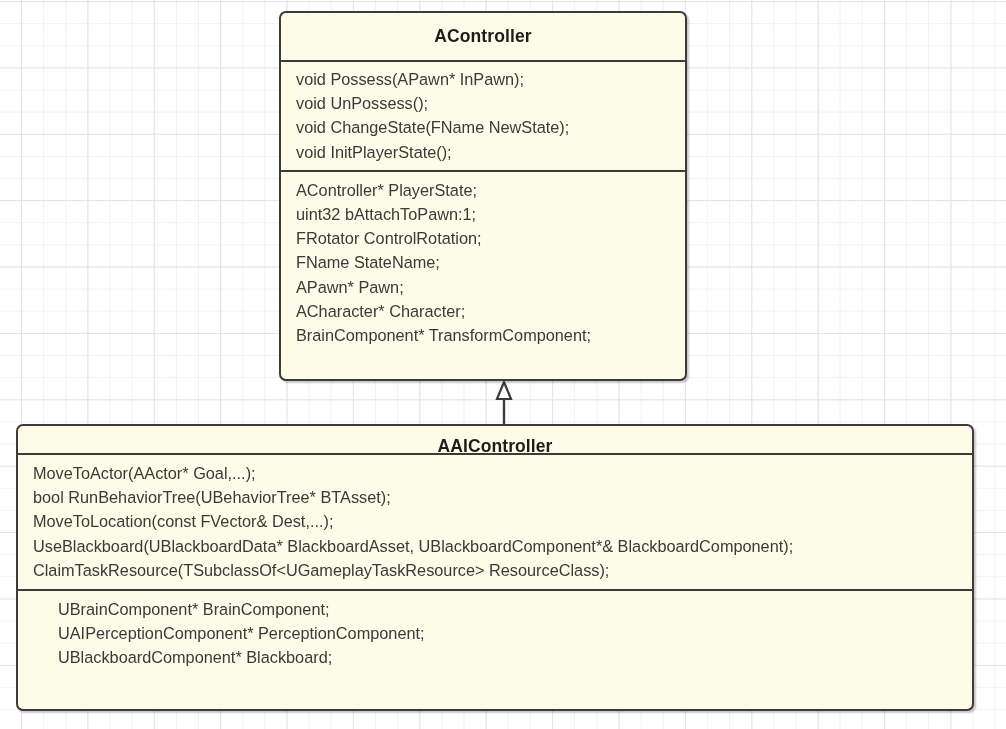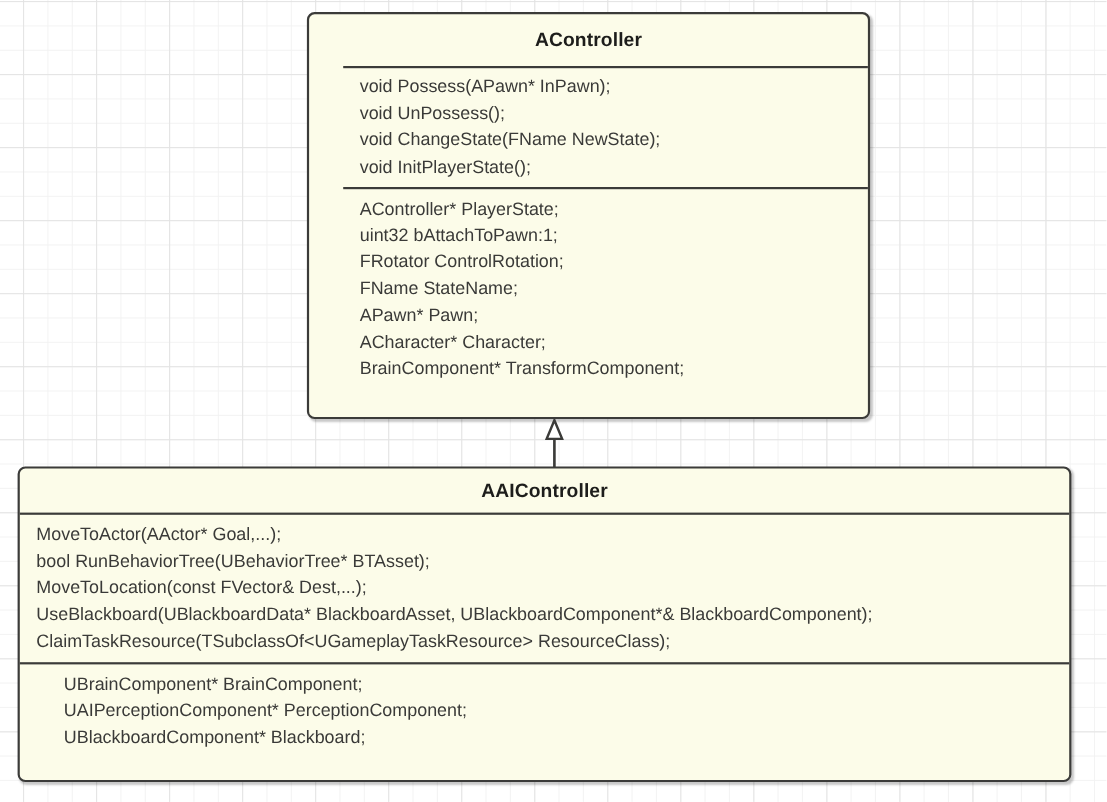--- a/index.html
+++ b/index.html
@@ -52,44 +52,43 @@
     font-size: 16.3px;
     color: #3a3a38;
     white-space: nowrap;
     line-height: 24.2px;
   }
 
   
   #class-acontroller {
     left: 279px;
     top: 11px;
-    width: 512px;
+    width: 408px;
     height: 370px;
   }
   #class-acontroller .class-title {
     height: 47px;
     line-height: 47px;
   }
   #class-acontroller .section {
     padding: 5px 0 6px 15px;
-    margin-left: 31px;
   }
   #class-acontroller .sec-attrs {
     padding-top: 6px;
   }
 
   
   #class-aaicontroller {
     left: 16px;
     top: 424px;
     width: 958px;
     height: 287px;
   }
   #class-aaicontroller .class-title {
-    height: 40px;
+    height: 27px;
     line-height: 41px;
   }
   #class-aaicontroller .section {
     padding: 6px 0 7px 15px;
   }
   #class-aaicontroller .sec-attrs {
     padding-top: 6px;
     padding-left: 40px;
   }
 

